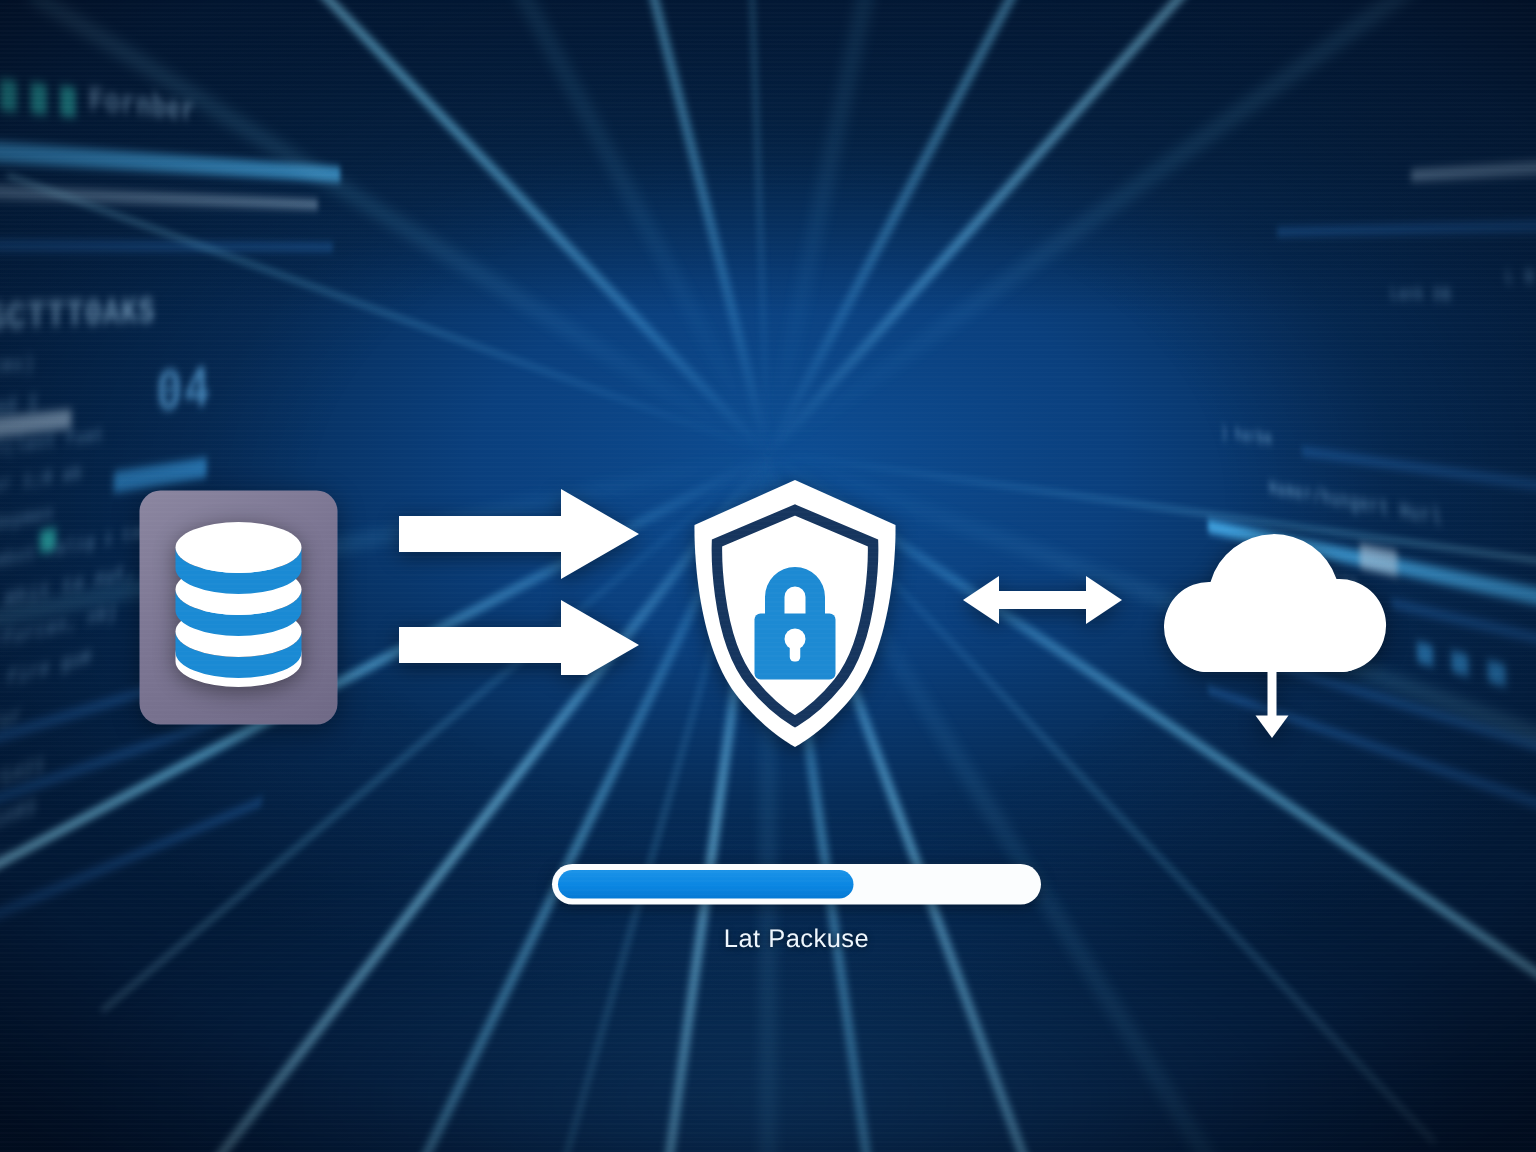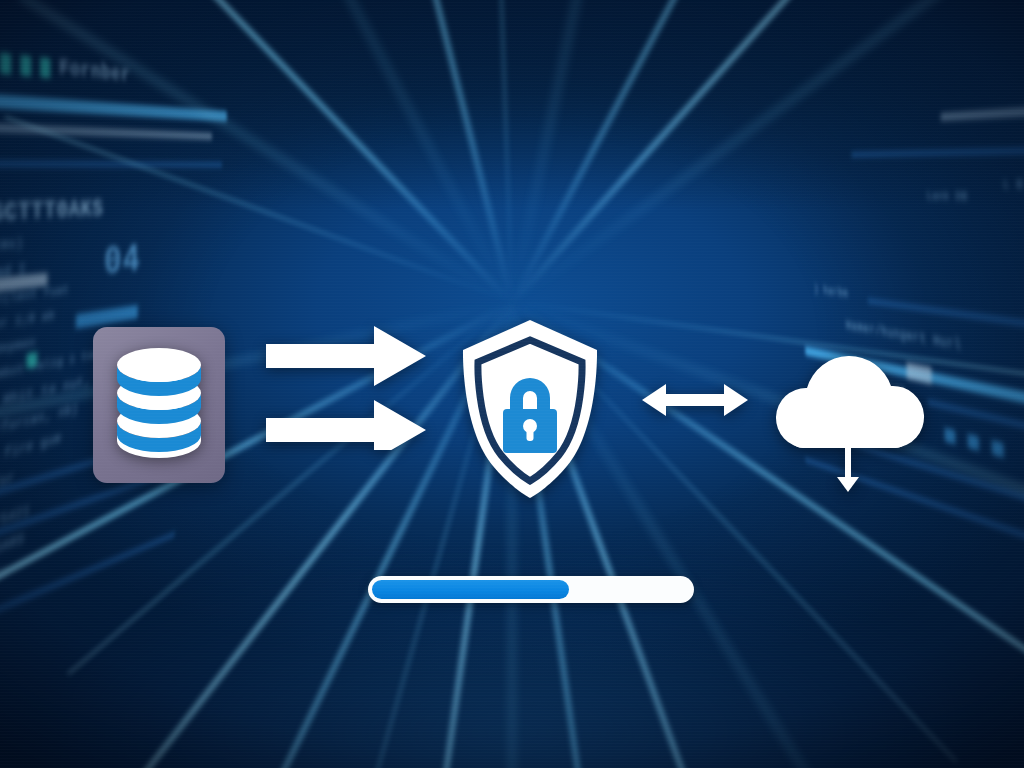--- a/index.html
+++ b/index.html
@@ -421,18 +421,19 @@
           <rect x="88" y="104" width="6" height="36" fill="#ffffff"></rect>
           <path d="M91 148 L80 133 h22 z" fill="#ffffff"></path>
         </g>
       </svg>
     </div>
 
     <div id="progress-wrap">
       <div class="progress-track">
         <div class="progress-fill" id="progress-fill" style="width: 62%; background: linear-gradient(rgb(27, 147, 232) 0%, rgb(10, 134, 226) 55%, rgb(5, 121, 212) 100%);"></div>
       </div>
+      <div id="progress-label">Lat Packuse</div>
     </div>
 
   </div>
 
   <div class="noise"></div>
 </div>
 
 </body></html>

